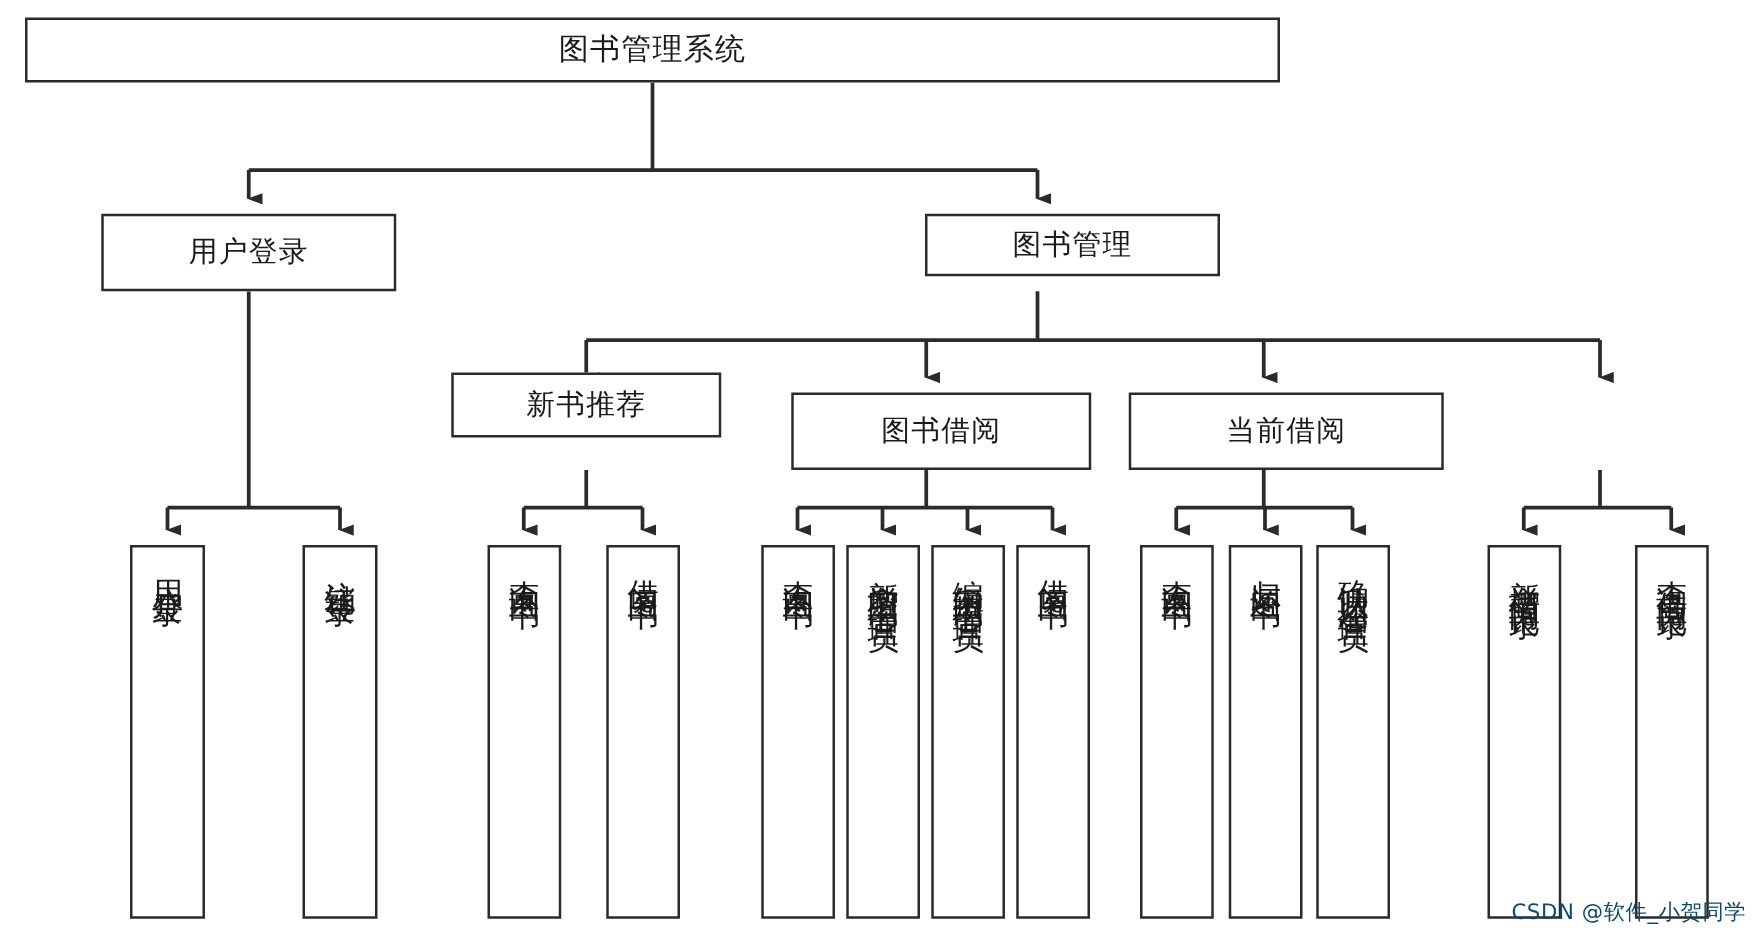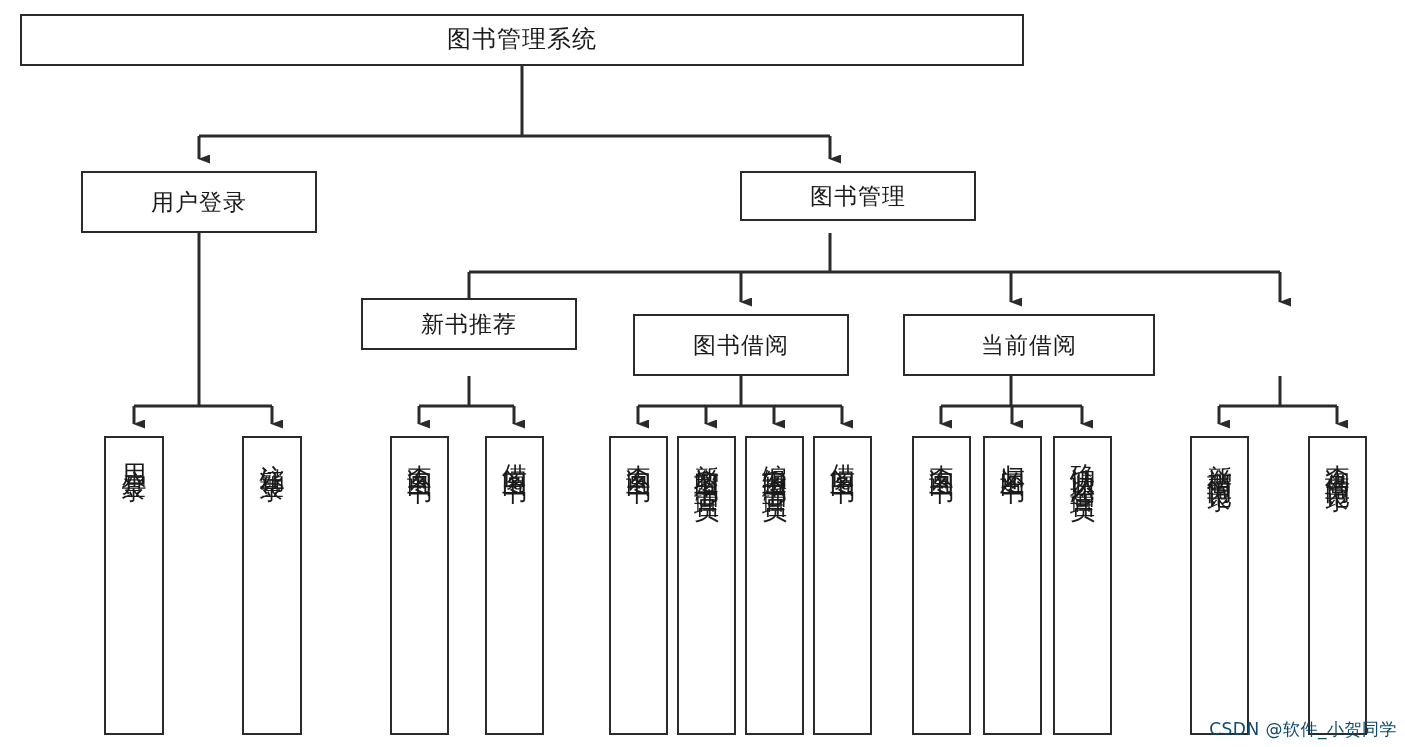--- a/index.html
+++ b/index.html
@@ -147,21 +147,21 @@
   </div>
 
   <div class="node horizontal" style="left:696px; top:171px; width:236px; height:50px;margin-left:44px;">
     <span class="node-label">图书管理</span>
   </div>
 
   <div class="node horizontal" style="left:361px; top:298px; width:216px; height:52px;text-align:right;">
     <span class="node-label">新书推荐</span>
   </div>
 
-  <div class="node horizontal" style="left:633px; top:314px; width:216px; height:62px;justify-content:center;">
+  <div class="node horizontal" style="left:633px; top:314px; width:240px; height:62px;justify-content:center;">
     <span class="node-label">图书借阅</span>
   </div>
 
   <div class="node horizontal" style="left:903px; top:314px; width:252px; height:62px;">
     <span class="node-label">当前借阅</span>
   </div>
 
 
   <div class="node vertical" style="left:104px; top:436px; width:60px; height:299px;">
     <span class="node-label">用户登录</span>

